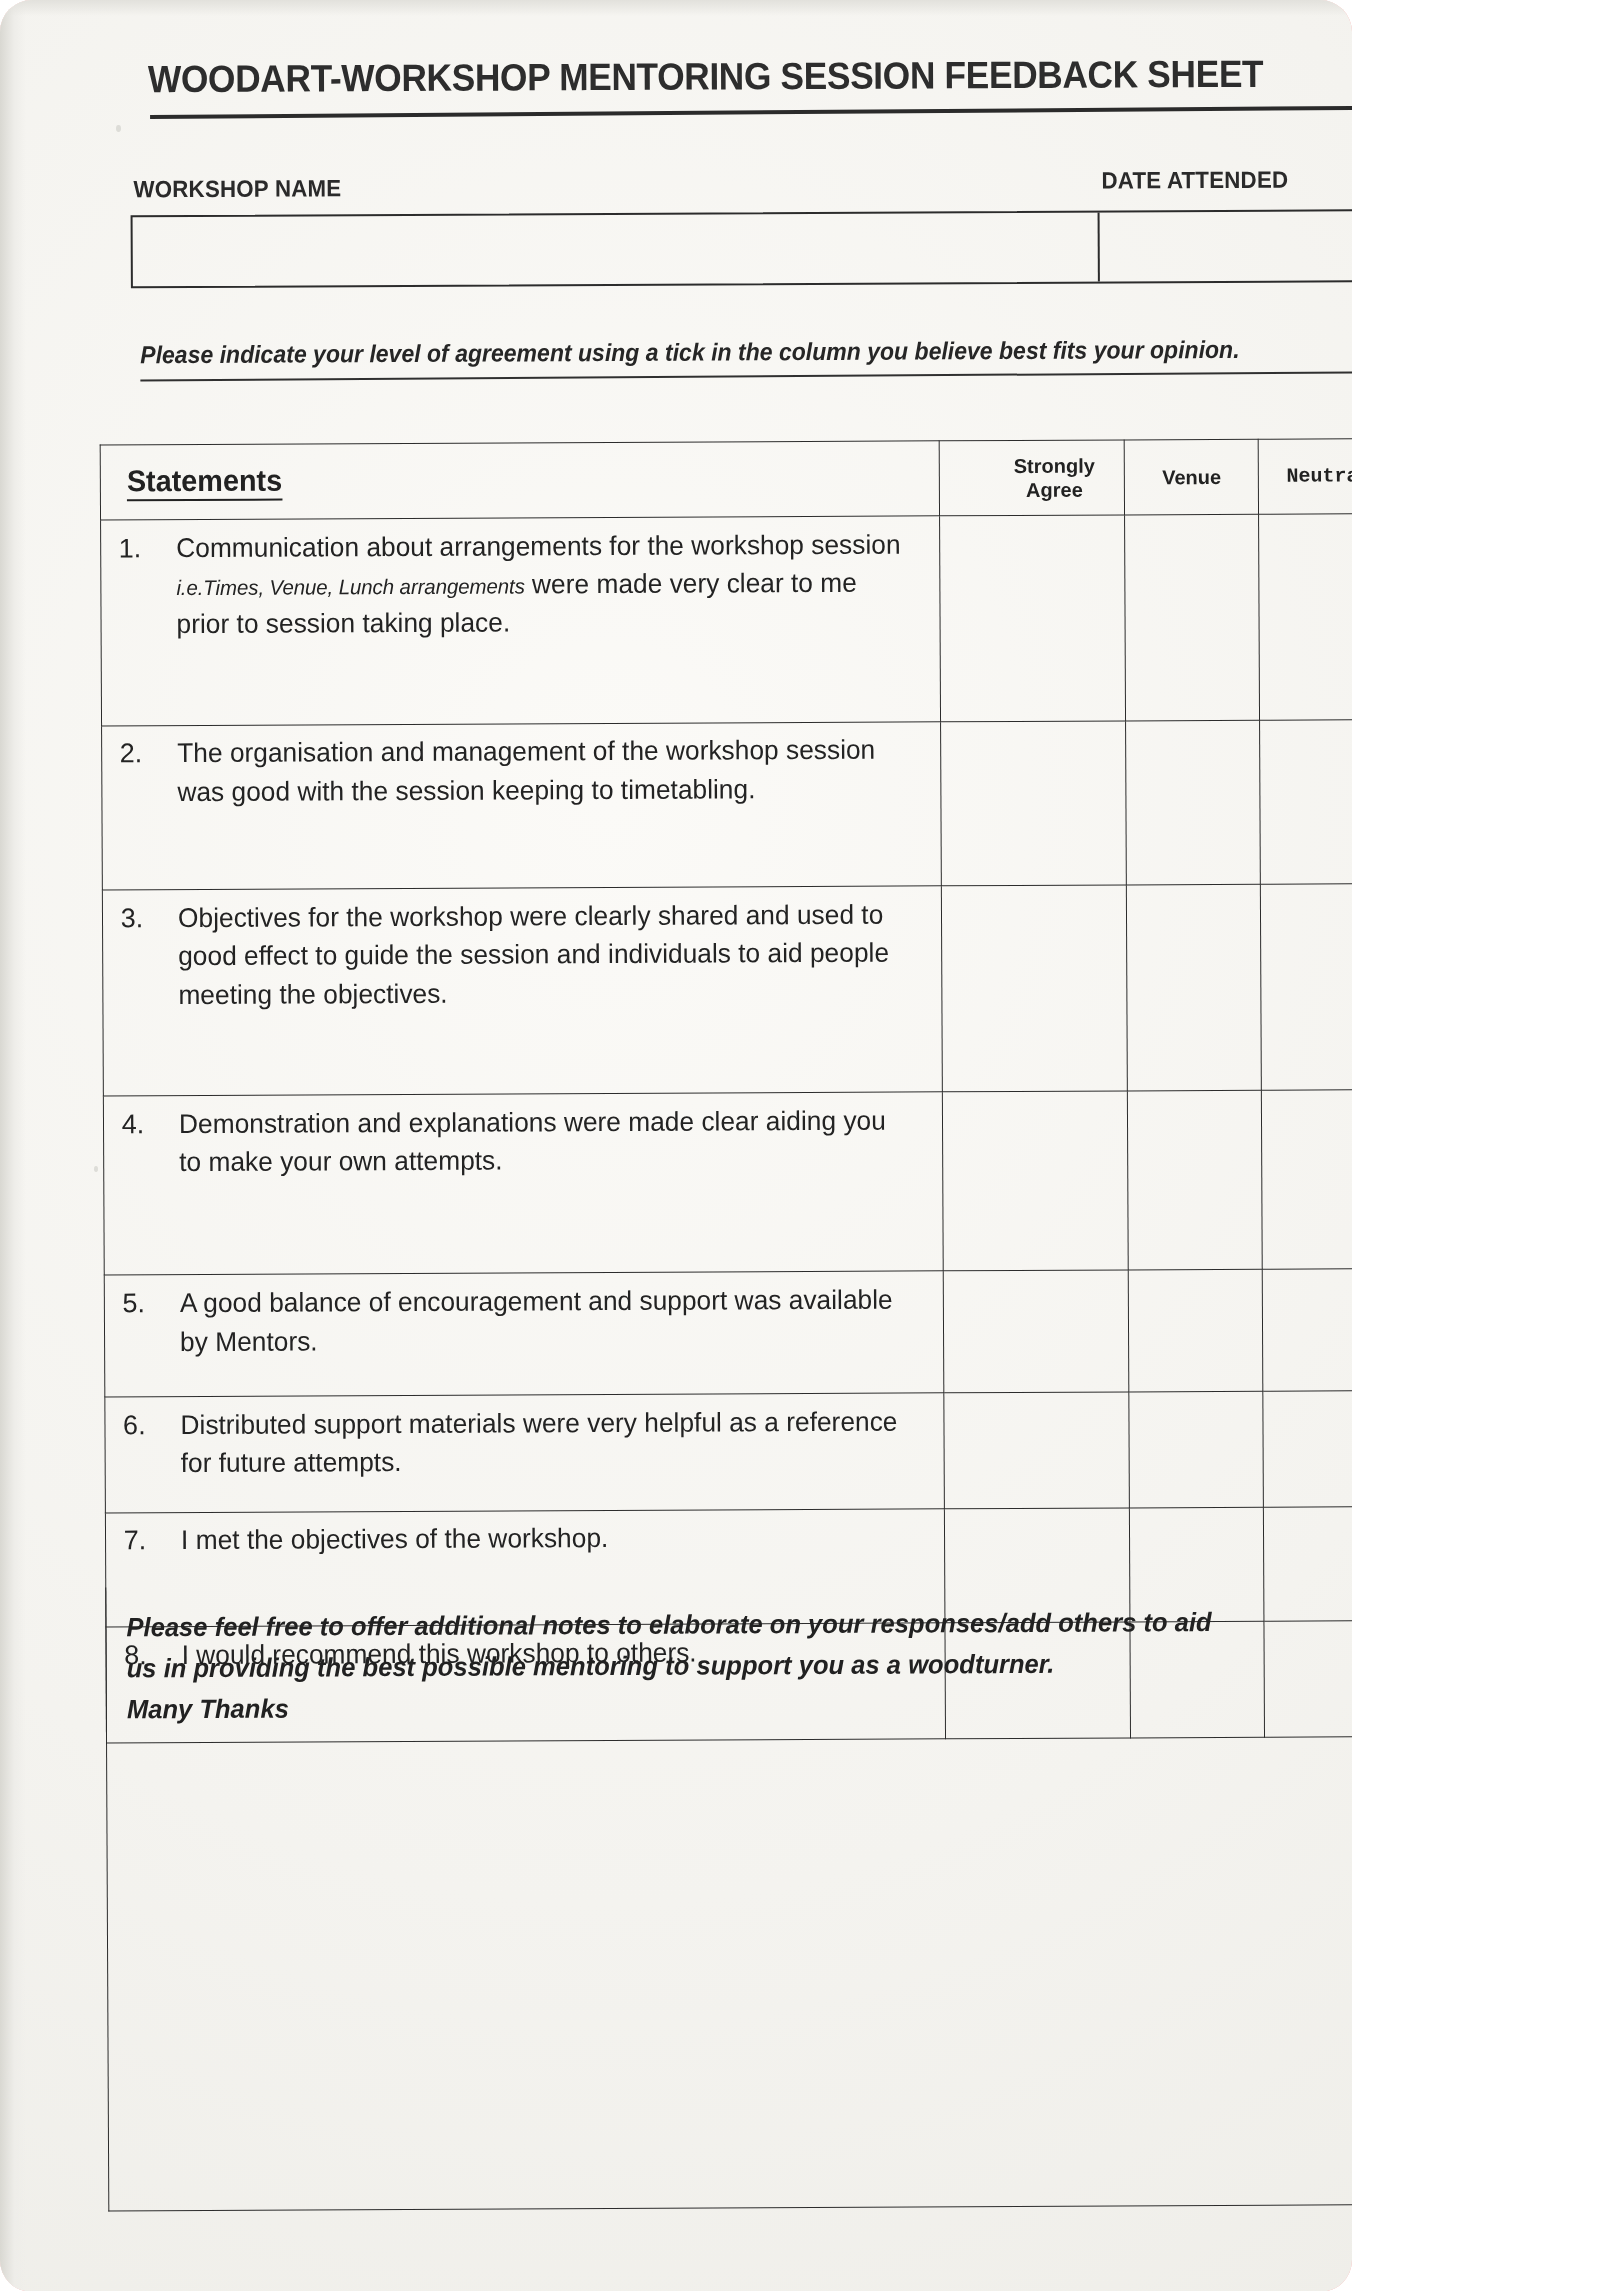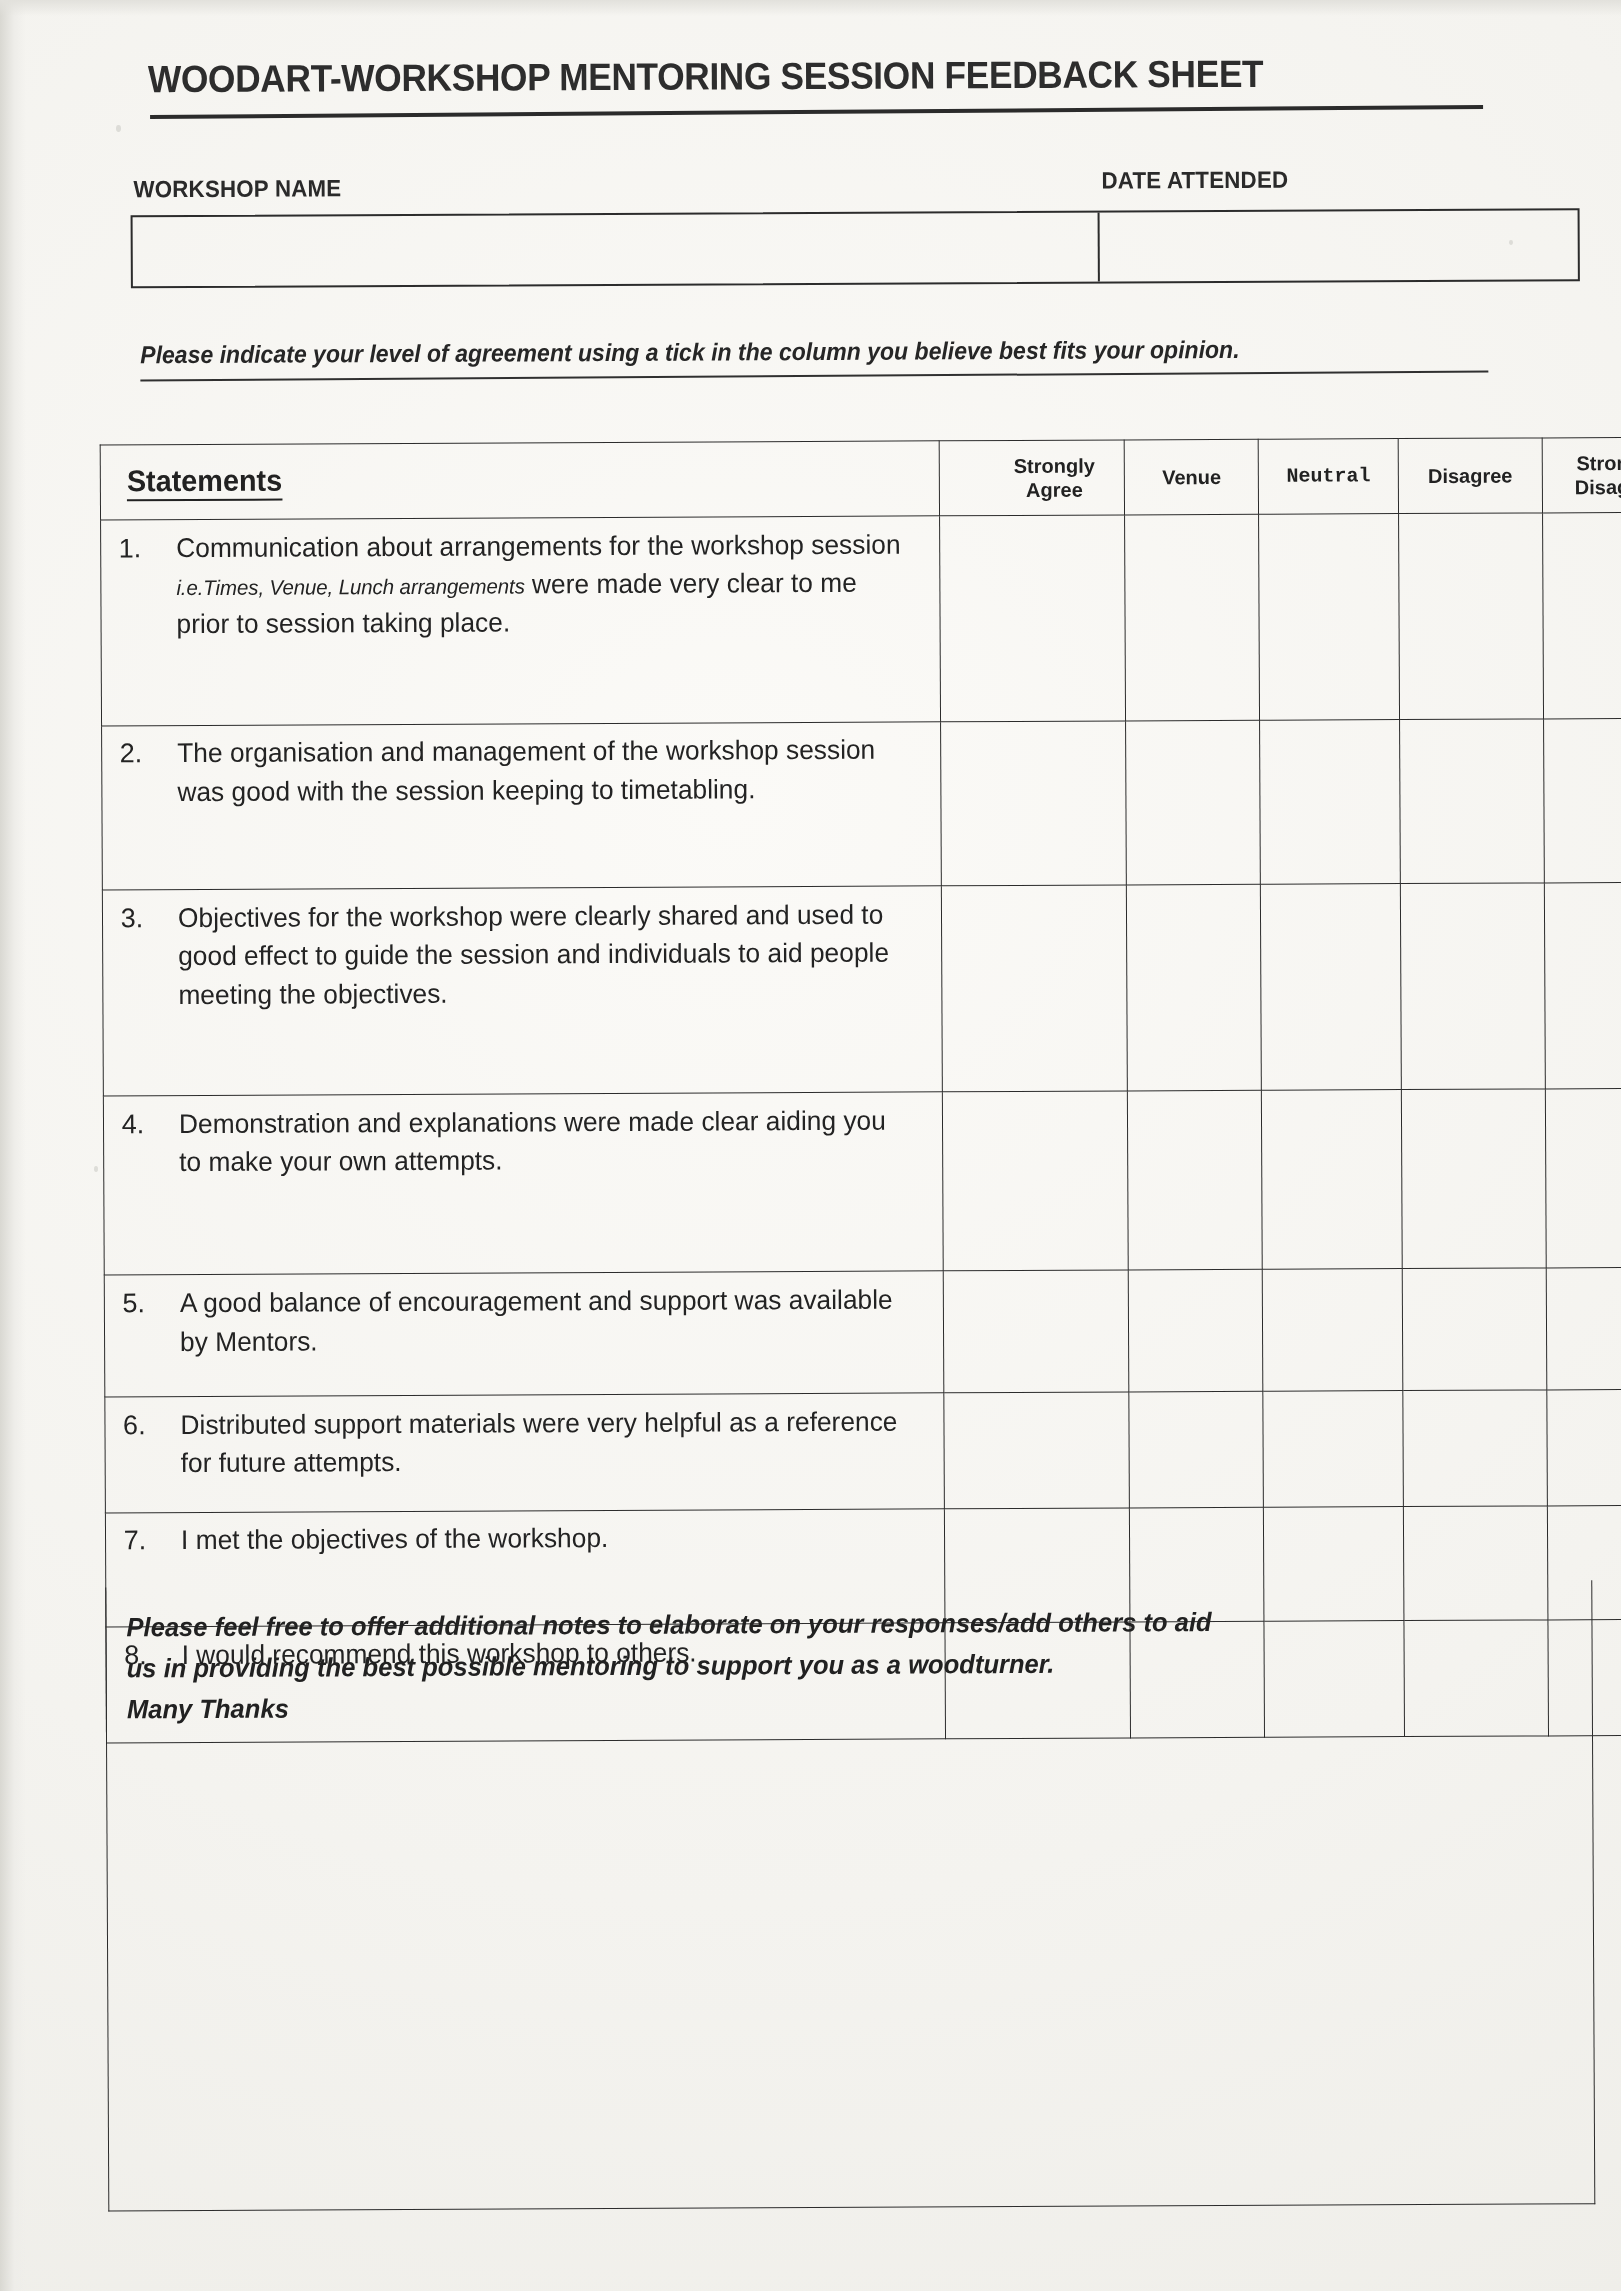--- a/index.html
+++ b/index.html
@@ -5,24 +5,25 @@
   html, body {
     margin: 0;
     padding: 0;
     background: #ffffff;
   }
   body {
     font-family: "Liberation Sans", sans-serif;
   }
   .page {
     position: relative;
-    width: 1621px;
+    width: 1352px;
     height: 2292px;
     background: #fca5a5;
     overflow: hidden;
+    border-radius: 32px;
   }
   
   .paper-tint {
     position: absolute;
     inset: 0;
     background:
       radial-gradient(ellipse 120% 80% at 45% 35%, #fbfaf7 0%, #f4f3ef 60%, #eeede8 100%);
     pointer-events: none;
   }
   .scan-edge-left {

